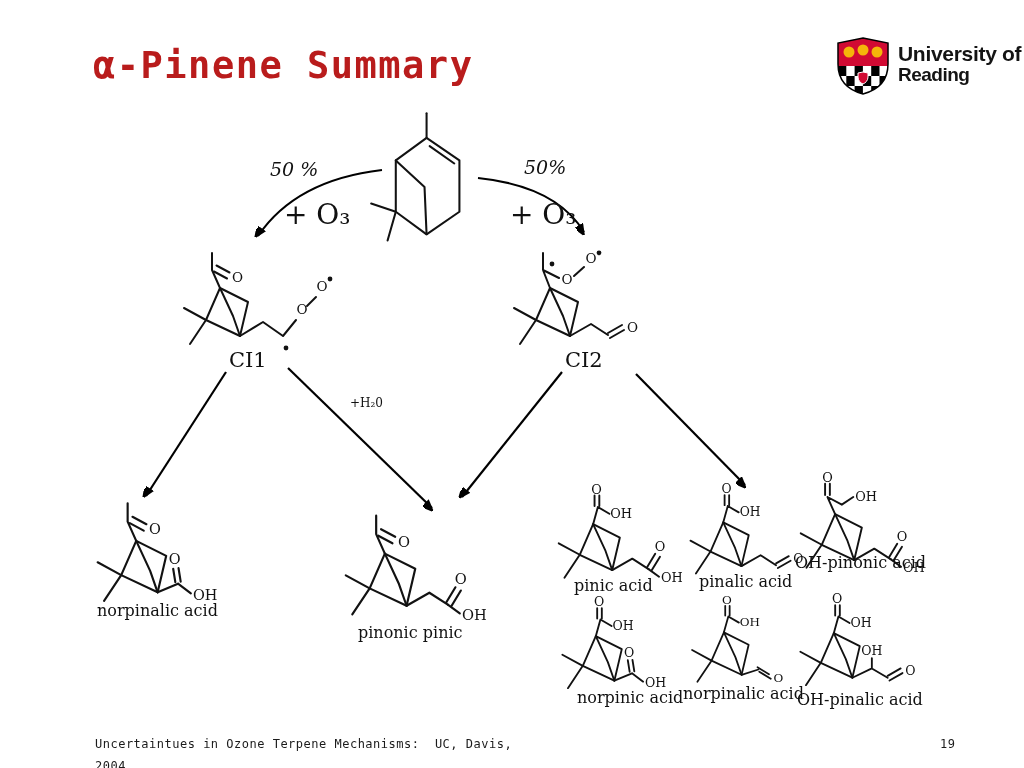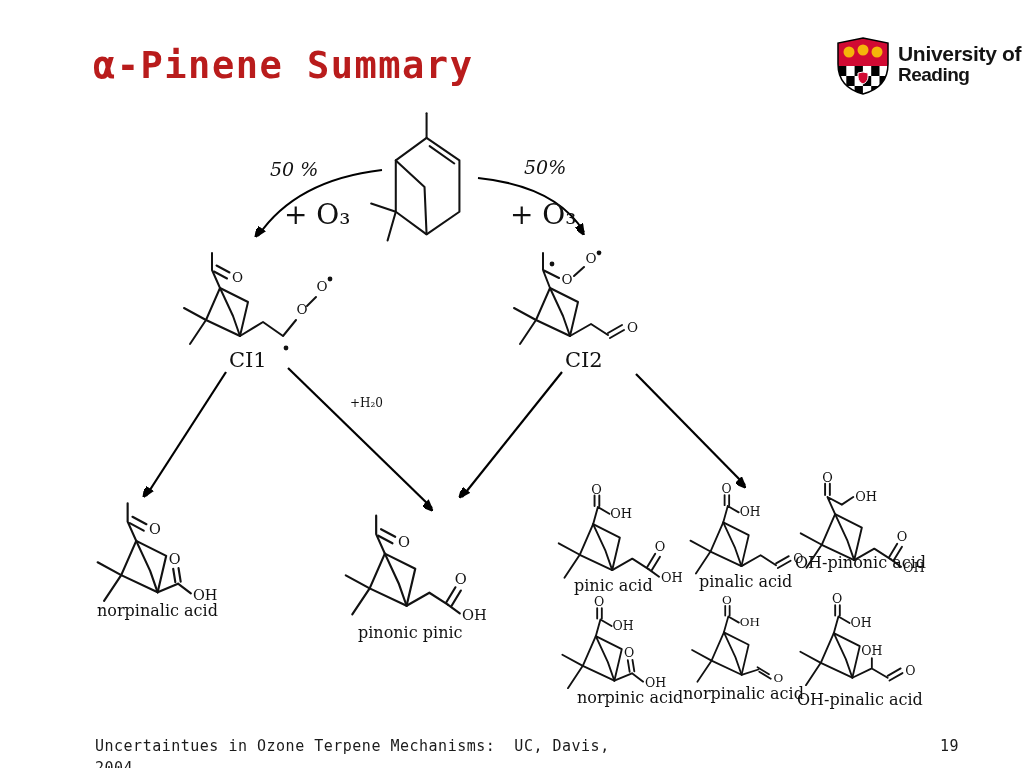--- a/index.html
+++ b/index.html
@@ -15,21 +15,21 @@
   .logo{left:836px;top:36px;display:flex;align-items:flex-start;gap:8px;}
   .logo-text{line-height:1;color:#141414;font-family:"Liberation Sans",sans-serif;margin-top:7px;}
   .logo-l1{font-size:21px;font-weight:bold;letter-spacing:-0.3px;}
   .logo-l2{font-size:19px;font-weight:bold;margin-top:1px;letter-spacing:-0.5px;}
   .lab{position:absolute;font-family:"DejaVu Serif",serif;color:#111;white-space:pre;}
   .pct{font-size:19px;font-style:italic;}
   .reagent{font-size:28px;}
   .ci{font-size:21px;}
   .water{font-size:12px;}
   .molname{font-size:16px;}
-  .footer{color:#1b1b1b;font-size:15px;letter-spacing:0.5px;white-space:pre;}
+  .footer{color:#1b1b1b;font-size:12px;letter-spacing:0.5px;white-space:pre;}
   svg.mol{position:absolute;overflow:visible;}
 </style>
 </head>
 <body>
 
 <svg width="0" height="0" style="position:absolute" aria-hidden="true">
   <defs>
     <marker id="ah" markerWidth="11" markerHeight="9" refX="8.5" refY="4" orient="auto" markerUnits="userSpaceOnUse">
       <path d="M0,0 L9.5,4 L0,8 Z" fill="#000" transform="scale(1.4)"></path>
     </marker>

